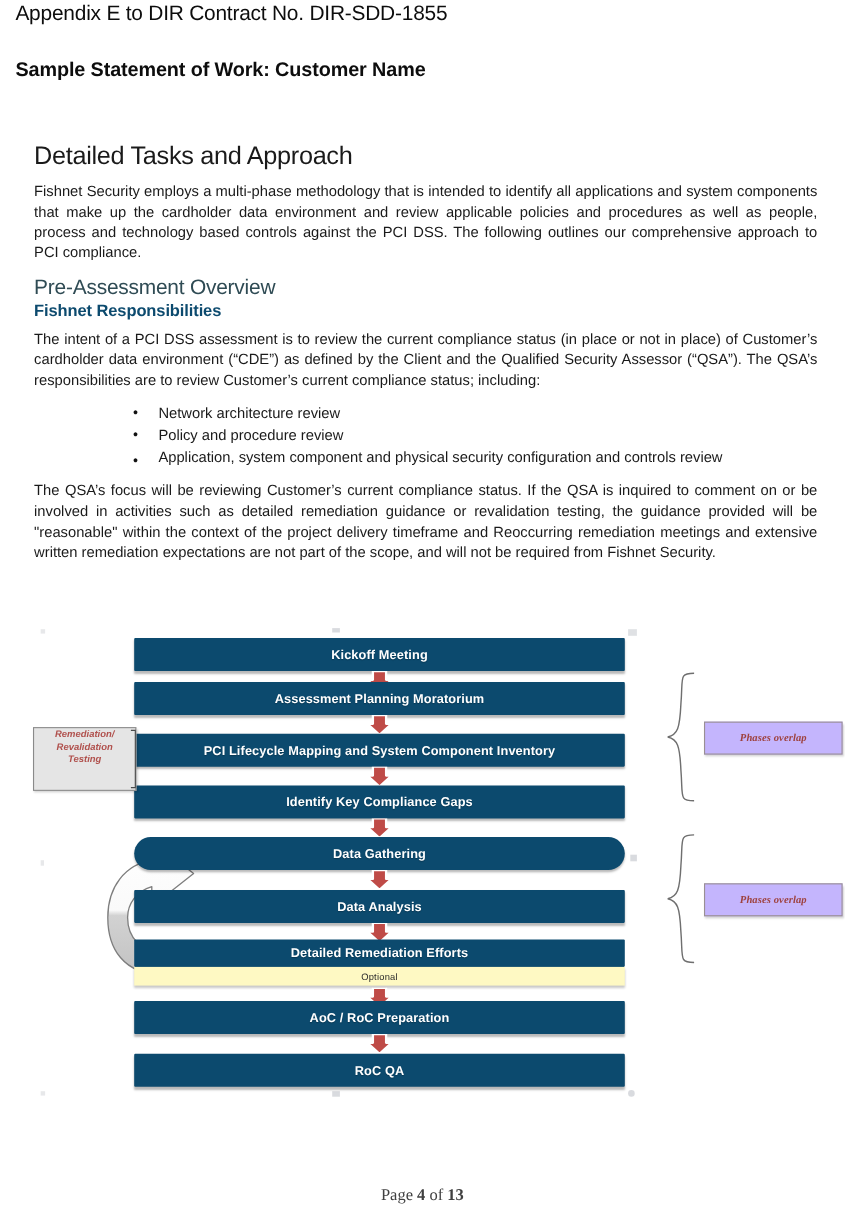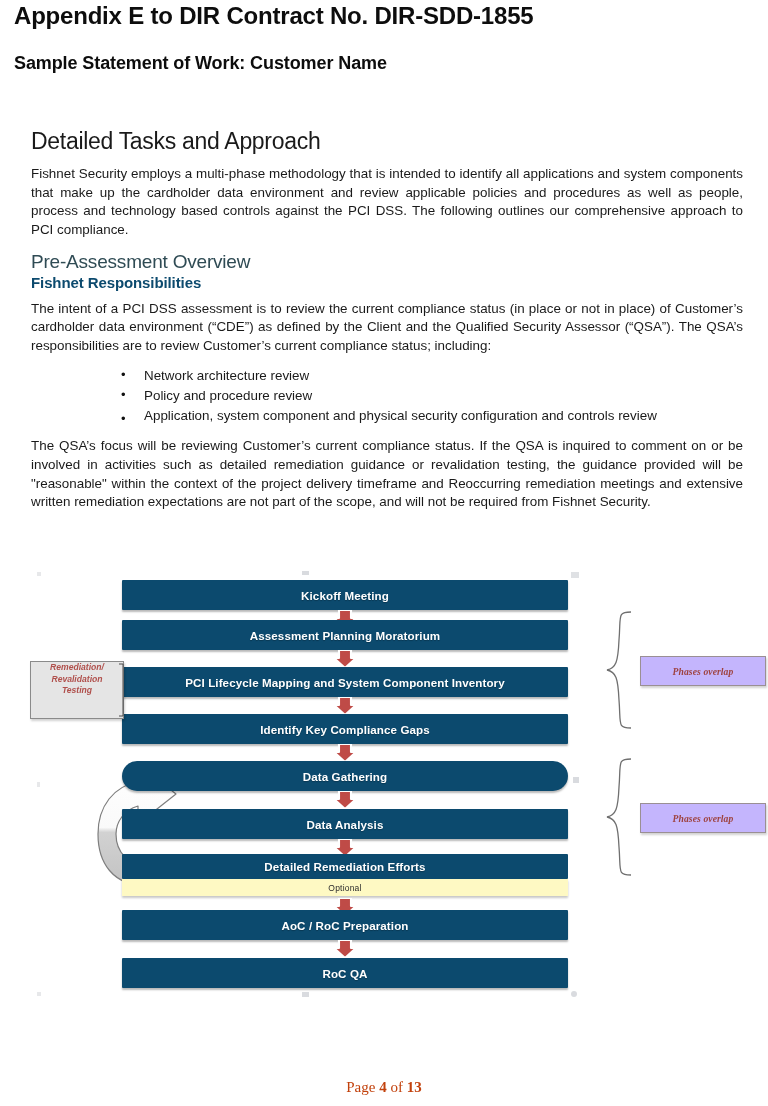--- a/index.html
+++ b/index.html
@@ -20,22 +20,22 @@
     position: relative;
     width: 768px;
     height: 1106px;
   }
 
   
   .doc-header {
     position: absolute;
     left: 14px;
     top: 2px;
-    font-size: 24px;
-    font-weight: bold;
+    font-size: 19px;
+    font-weight: normal;
     letter-spacing: -0.2px;
     color: #0d0d0d;
     white-space: nowrap;
   }
   .doc-subheader {
     position: absolute;
     left: 14px;
     top: 53px;
     font-size: 18px;
     font-weight: bold;
@@ -217,21 +217,21 @@
 
   
   .footer {
     position: absolute;
     left: 0;
     top: 1079px;
     width: 768px;
     text-align: center;
     font-family: "Liberation Serif", serif;
     font-size: 15px;
-    color: #c2410c;
+    color: #404040;
   }
   .footer b { font-weight: bold; }
 </style>
 </head>
 <body>
 
 <div class="page">
 
   <div class="doc-header">Appendix E to DIR Contract No. DIR-SDD-1855</div>
   <div class="doc-subheader">Sample Statement of Work: Customer Name</div>

